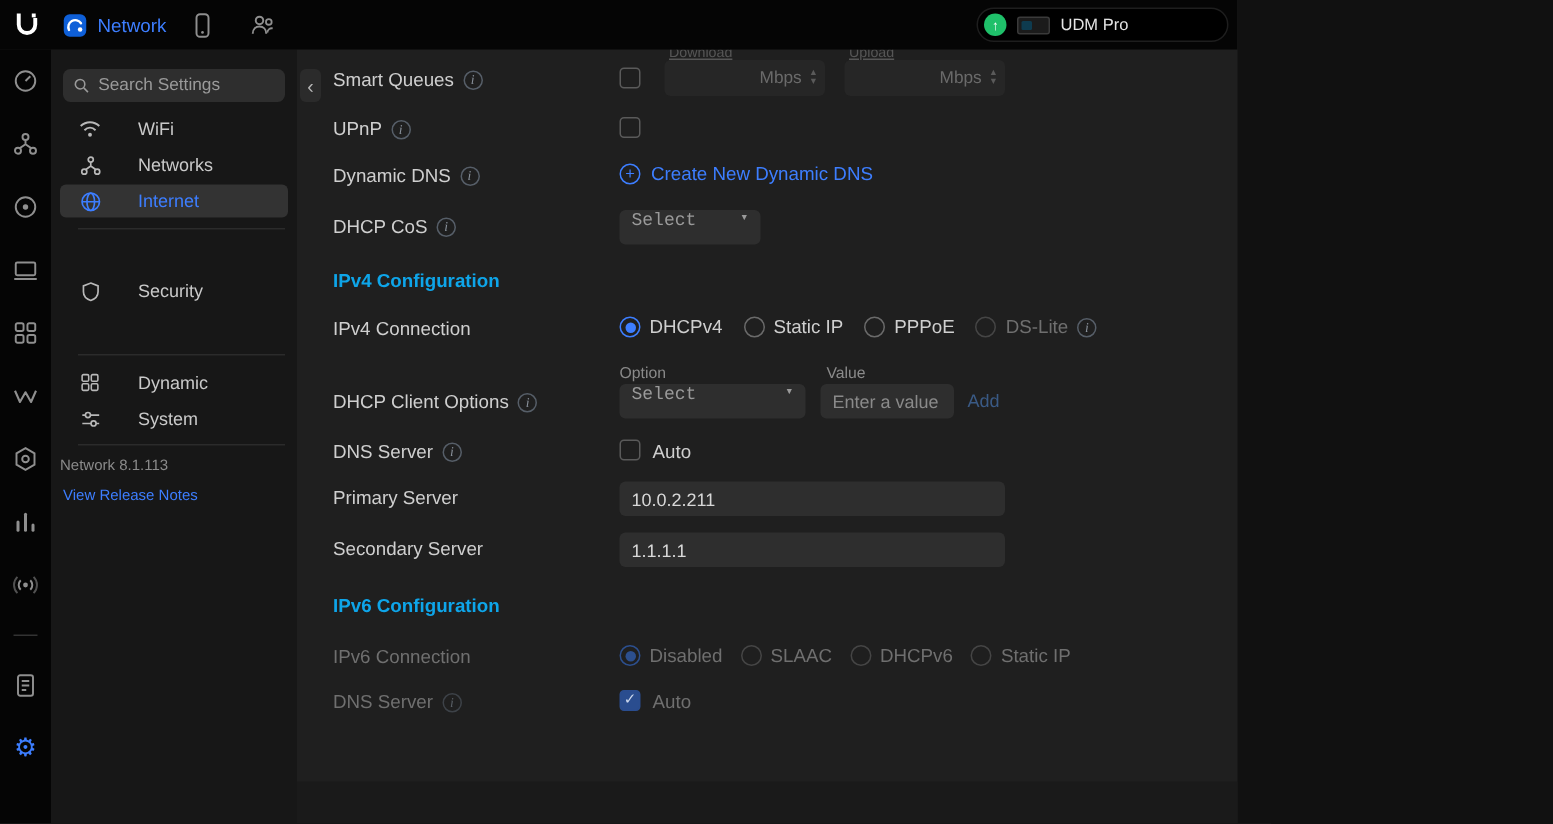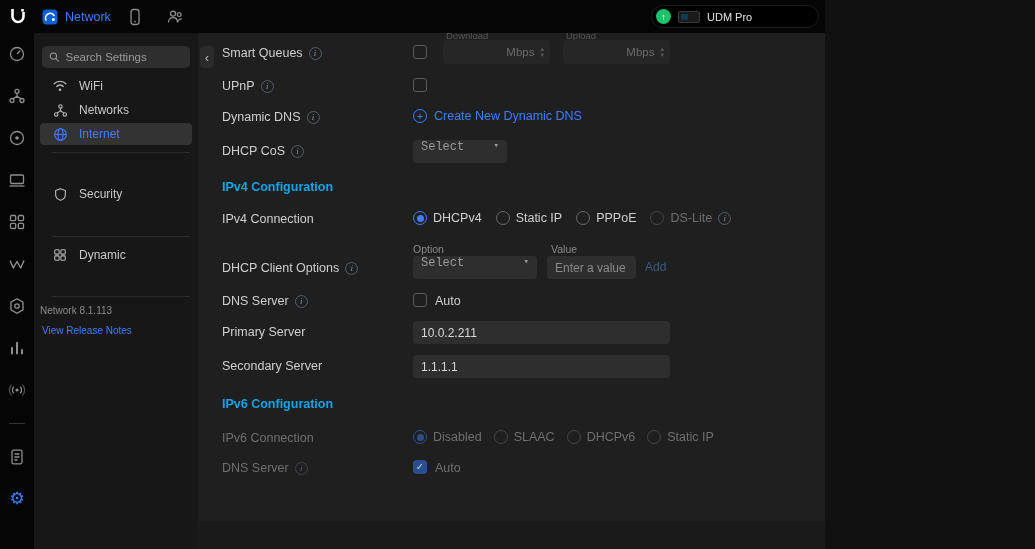--- a/index.html
+++ b/index.html
@@ -22,21 +22,21 @@
   .rail { position:absolute; left:0; top:33px; bottom:0; width:34px; background:#050505; display:flex; flex-direction:column; align-items:center; padding-top:12px; gap:24px; z-index:5; }
   .rail-btn { width:18px; height:18px; display:flex; align-items:center; justify-content:center; cursor:pointer; }
   .rail-div { width:16px; height:1px; background:#333; }
   .gear-glyph { color:#3d7eff; font-size:17px; line-height:18px; }
 
   
   .sidebar { position:absolute; left:34px; top:33px; bottom:0; width:164px; background:#171717; z-index:4; }
   .search { position:absolute; left:8px; top:13px; width:148px; height:22px; background:#2e2e2e; border-radius:5px; display:flex; align-items:center; gap:6px; padding:0 7px; }
   .search input { background:transparent; border:0; outline:0; color:#ddd; font-size:11.5px; width:100%; font-family:"Liberation Sans", sans-serif; }
   .search input::placeholder { color:#9a9a9a; }
-  .nav-item { position:absolute; left:6px; width:152px; height:22px; display:flex; align-items:center; gap:11px; padding:0 12px; color:#c9c9c9; font-size:12px; border-radius:4px; cursor:pointer; }
+  .nav-item { position:absolute; left:6px; width:152px; height:22px; display:flex; align-items:center; gap:24px; padding:0 12px; color:#c9c9c9; font-size:12px; border-radius:4px; cursor:pointer; }
   .nav-item.active { background:#333333; color:#3d7eff; }
   .nav-icn { width:16px; height:16px; display:flex; align-items:center; justify-content:center; flex:0 0 16px; }
   .side-div { position:absolute; left:18px; right:8px; height:1px; background:#2b2b2b; }
   .version { position:absolute; left:6px; color:#8a8a8a; font-size:10px; }
   .release { position:absolute; left:8px; color:#3d7eff; font-size:10px; cursor:pointer; }
 
   
   .content { position:absolute; left:198px; top:33px; right:0; bottom:0; background:#1f1f1f; overflow:hidden; }
   .bottom-strip { position:absolute; left:0; right:0; top:488px; bottom:0; background:#1a1a1a; }
   .collapse { position:absolute; left:2px; top:13px; width:14px; height:22px; background:#2b2b2b; border-radius:4px; color:#b5b5b5; font-size:13px; display:flex; align-items:center; justify-content:center; cursor:pointer; z-index:3; }
@@ -256,20 +256,31 @@
         <svg width="14" height="14" viewBox="0 0 16 16" fill="none" stroke="#b8b8b8" stroke-width="1.2">
             <rect x="2" y="2" width="5" height="5" rx="1"></rect>
             <rect x="9" y="2" width="5" height="5" rx="1"></rect>
             <rect x="2" y="9" width="5" height="5" rx="1"></rect>
             <rect x="9" y="9" width="5" height="5" rx="1"></rect>
           </svg>
       </span>
       <span>Dynamic</span>
     </div>
 
+    <div class="nav-item" style="top:235px">
+      <span class="nav-icn">
+        <svg width="15" height="15" viewBox="0 0 16 16" fill="none" stroke="#b8b8b8" stroke-width="1.2">
+            <path d="M2 5 H14"></path>
+            <path d="M2 11 H14"></path>
+            <circle cx="6" cy="5" r="1.8" fill="#171717"></circle>
+            <circle cx="10" cy="11" r="1.8" fill="#171717"></circle>
+          </svg>
+      </span>
+      <span>System</span>
+    </div>
 
     <div class="side-div" style="top:263px"></div>
 
     <div class="version" style="top:272px">Network 8.1.113</div>
     <div class="release" style="top:292px">View Release Notes</div>
   </div>
 
   <div class="content">
     <div class="collapse">
         <span>‹</span>

